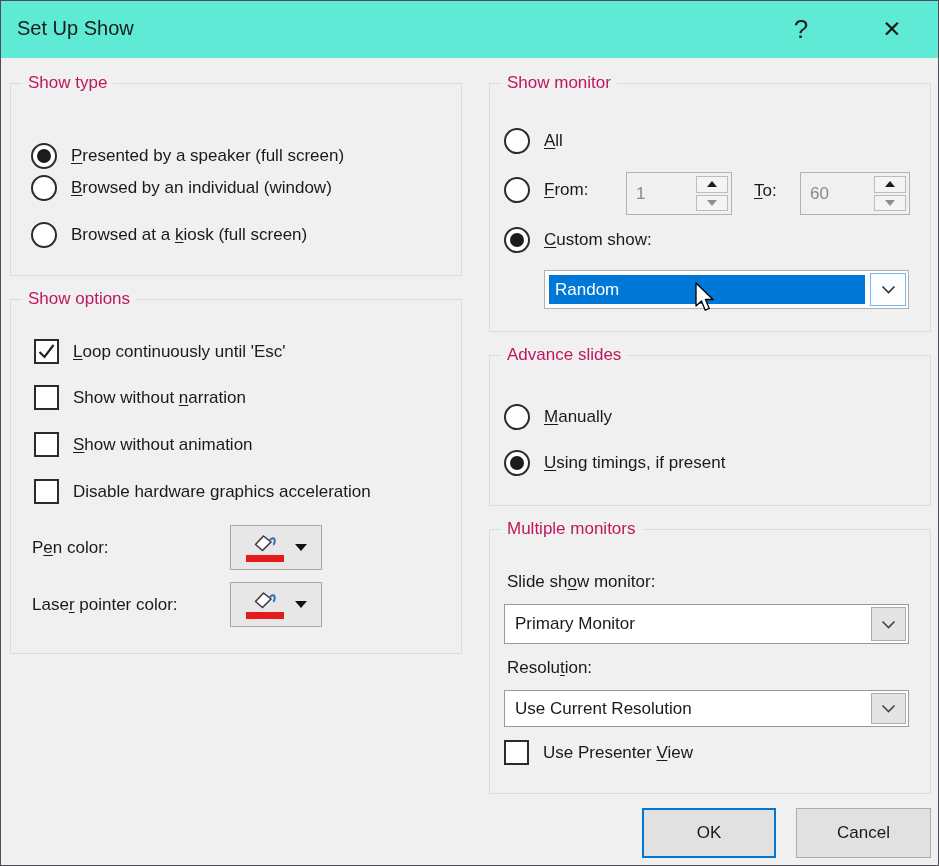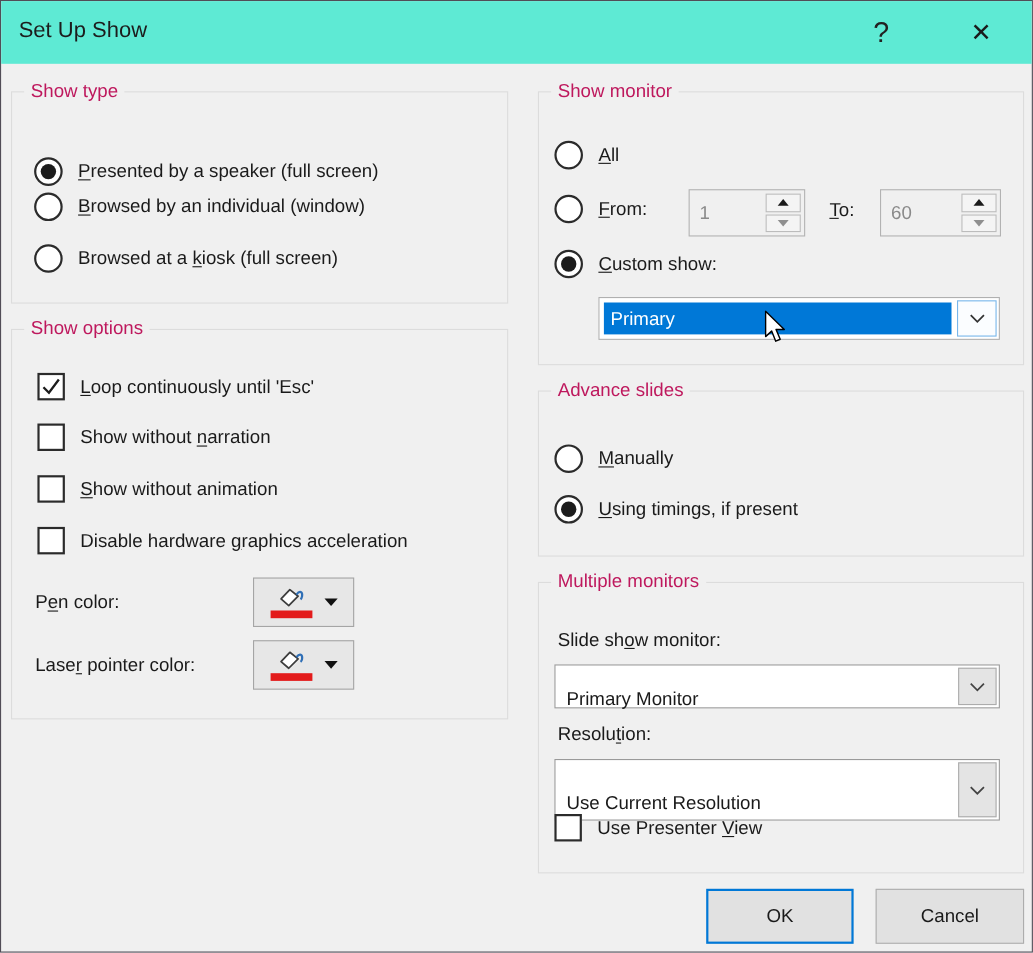--- a/index.html
+++ b/index.html
@@ -34,21 +34,21 @@
   
   .spin{position:absolute;box-sizing:border-box;background:#f0f0f0;border:1px solid #b2b2b2;}
   .spin .val{position:absolute;left:9px;top:50%;transform:translateY(-50%);font-size:17px;color:#8a8a8a;}
   .spin .btns{position:absolute;right:3px;top:3px;bottom:3px;width:32px;display:flex;flex-direction:column;gap:2px;}
   .spin .btns .sbtn{flex:1;box-sizing:border-box;border:1px solid #bcbcbc;background:#f4f4f4;display:flex;align-items:center;justify-content:center;}
   .tri-up{width:0;height:0;border-left:5px solid transparent;border-right:5px solid transparent;border-bottom:6px solid #1b1b1b;}
   .tri-down{width:0;height:0;border-left:5px solid transparent;border-right:5px solid transparent;border-top:6px solid #8f8f8f;}
   .tri-menu{width:0;height:0;border-left:6px solid transparent;border-right:6px solid transparent;border-top:7px solid #111;}
   
   .combo{position:absolute;box-sizing:border-box;background:#fff;border:1px solid #9a9a9a;}
-  .combo .txt{position:absolute;left:10px;top:50%;transform:translateY(-50%);font-size:17px;color:#1a1a1a;white-space:nowrap;margin-top:12px;}
+  .combo .txt{position:absolute;left:10px;top:50%;transform:translateY(-50%);font-size:17px;color:#1a1a1a;white-space:nowrap;}
   .combo .cbtn{position:absolute;right:2px;top:2px;bottom:2px;width:35px;box-sizing:border-box;background:#e4e4e4;border:1px solid #acacac;display:flex;align-items:center;justify-content:center;}
   
   .combo-edit{position:absolute;box-sizing:border-box;background:#fff;border:1px solid #b0b0b0;}
   .combo-edit .sel{position:absolute;left:4px;top:4px;bottom:4px;right:43px;background:#0078d7;color:#fff;display:flex;align-items:center;padding-left:6px;font-size:17px;}
   .combo-edit .cbtn{position:absolute;right:2px;top:2px;bottom:2px;width:36px;box-sizing:border-box;background:#fbfdff;border:1px solid #79b6ea;display:flex;align-items:center;justify-content:center;}
   
   .color-btn{position:absolute;width:92px;height:45px;box-sizing:border-box;background:#e7e7e7;border:1px solid #a5a5a5;display:flex;align-items:center;justify-content:center;gap:11px;}
   .bucket-block{display:flex;flex-direction:column;align-items:center;gap:2px;}
   .swatch{width:38px;height:7px;}
   
@@ -177,21 +177,21 @@
           </span>
       </span>
     </div>
 
     <div class="row" style="left:14px;top:143px;height:26px;">
       <span class="radio checked"></span>
       <span><u>C</u>ustom show:</span>
     </div>
 
     <div class="combo-edit" style="left:54px;top:186px;width:365px;height:39px;">
-      <span class="sel">Primary</span>
+      <span class="sel">Random</span>
       <span class="cbtn">
         <svg width="15" height="9" viewBox="0 0 15 9">
             <polyline points="1.5,1.5 7.5,7.5 13.5,1.5" fill="none" stroke="#333" stroke-width="1.6"></polyline>
           </svg>
       </span>
     </div>
   </div>
 
   <div class="group" style="left:488px;top:354px;width:442px;height:151px;">
     <span class="group-label">Advance slides</span>
@@ -212,21 +212,21 @@
     <div class="combo" style="left:14px;top:74px;width:405px;height:40px;">
       <span class="txt">Primary Monitor</span>
       <span class="cbtn">
         <svg width="15" height="9" viewBox="0 0 15 9">
             <polyline points="1.5,1.5 7.5,7.5 13.5,1.5" fill="none" stroke="#444" stroke-width="1.6"></polyline>
           </svg>
       </span>
     </div>
 
     <span class="plain-label" style="left:17px;top:128px;">Resolu<u>t</u>ion:</span>
-    <div class="combo" style="left:14px;top:160px;width:405px;height:56px;">
+    <div class="combo" style="left:14px;top:160px;width:405px;height:37px;">
       <span class="txt">Use Current Resolution</span>
       <span class="cbtn">
         <svg width="15" height="9" viewBox="0 0 15 9">
             <polyline points="1.5,1.5 7.5,7.5 13.5,1.5" fill="none" stroke="#444" stroke-width="1.6"></polyline>
           </svg>
       </span>
     </div>
 
     <div class="row" style="left:14px;top:210px;height:25px;">
       <span class="checkbox"></span>

